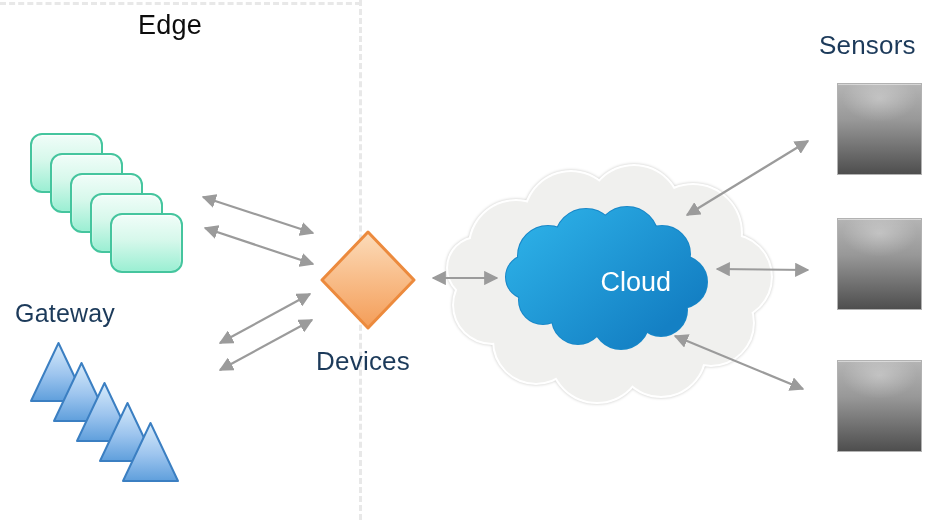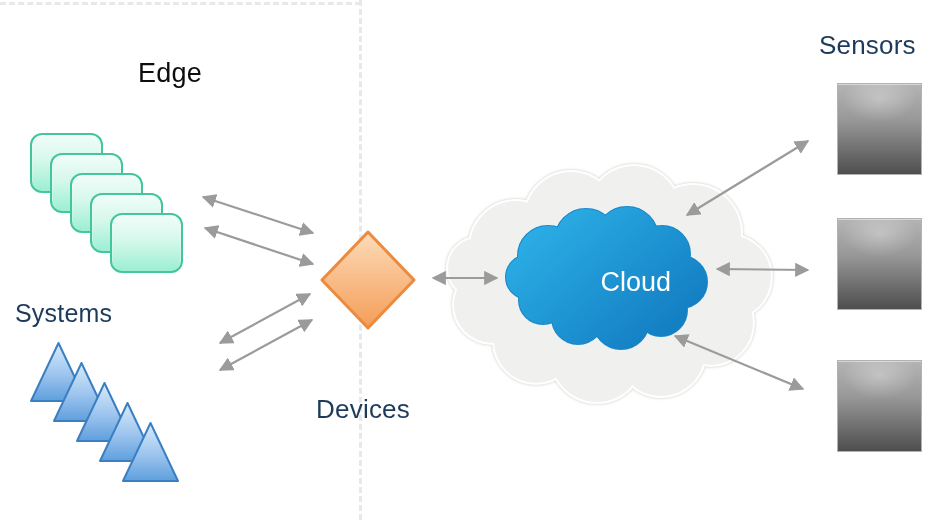--- a/index.html
+++ b/index.html
@@ -7,21 +7,21 @@
     position:relative;width:940px;height:520px;background:#ffffff;
     overflow:hidden;font-family:"Liberation Sans",sans-serif;
   }
   .dash-v{position:absolute;left:359px;top:0;height:520px;width:0;
     border-left:3px dashed #e8e8e8;}
   .dash-h{position:absolute;left:0;top:2px;width:361px;height:0;
     border-top:3px dashed #e8e8e8;}
   .label{position:absolute;color:#1c3a5a;letter-spacing:0.2px;}
   .label.title{color:#0d0d0d;font-size:27px;}
   .label.node{font-size:25px;}
-  .label.center{text-align:center;margin-top:48px;}
+  .label.center{text-align:center;}
   .cloud-label{position:absolute;color:#ffffff;font-size:27px;text-align:right;}
   .dev-sq{position:absolute;width:69px;height:56px;border-radius:12px;
     border:2px solid #45c59e;
     background:linear-gradient(180deg,#f0fdf8 0%,#d6f8eb 45%,#9befd3 100%);
     box-shadow:inset 0 1px 2px rgba(255,255,255,0.9);}
   .sys-sq{position:absolute;width:83px;height:90px;border:1px solid #b2b2b2;
     background:
       radial-gradient(ellipse 70% 40% at 50% 16%,rgba(255,255,255,0.30),rgba(255,255,255,0) 65%),
       linear-gradient(180deg,#b4b4b4 0%,#989898 40%,#4e4e4e 100%);
     box-shadow:inset 0 1px 0 rgba(255,255,255,0.45);}
@@ -143,18 +143,18 @@
       <line x1="220" y1="343" x2="310" y2="294" marker-start="url(#ah)" marker-end="url(#ah)"></line>
       <line x1="220" y1="370" x2="312" y2="320" marker-start="url(#ah)" marker-end="url(#ah)"></line>
       <line x1="433" y1="278" x2="497" y2="278" marker-start="url(#ah)" marker-end="url(#ah)"></line>
       <line x1="687" y1="215" x2="808" y2="141" marker-start="url(#ah)" marker-end="url(#ah)"></line>
       <line x1="717" y1="269" x2="808" y2="270" marker-start="url(#ah)" marker-end="url(#ah)"></line>
       <line x1="675" y1="336" x2="803" y2="389" marker-start="url(#ah)" marker-end="url(#ah)"></line>
     </g>
   </svg>
 
   <div class="label title center" style="left:110px;top:10px;width:120px">Edge</div>
-  <div class="label node" style="left:15px;top:299px">Systems</div>
+  <div class="label node" style="left:15px;top:299px">Gateway</div>
   <div class="label node center" style="left:303px;top:346px;width:120px;font-size:26px">Devices</div>
   <div class="label node" style="left:819px;top:30px;font-size:26px">Sensors</div>
   <div class="cloud-label" style="left:541px;top:267px;width:130px">Cloud</div>
 
 </div>
 
 </body></html>

